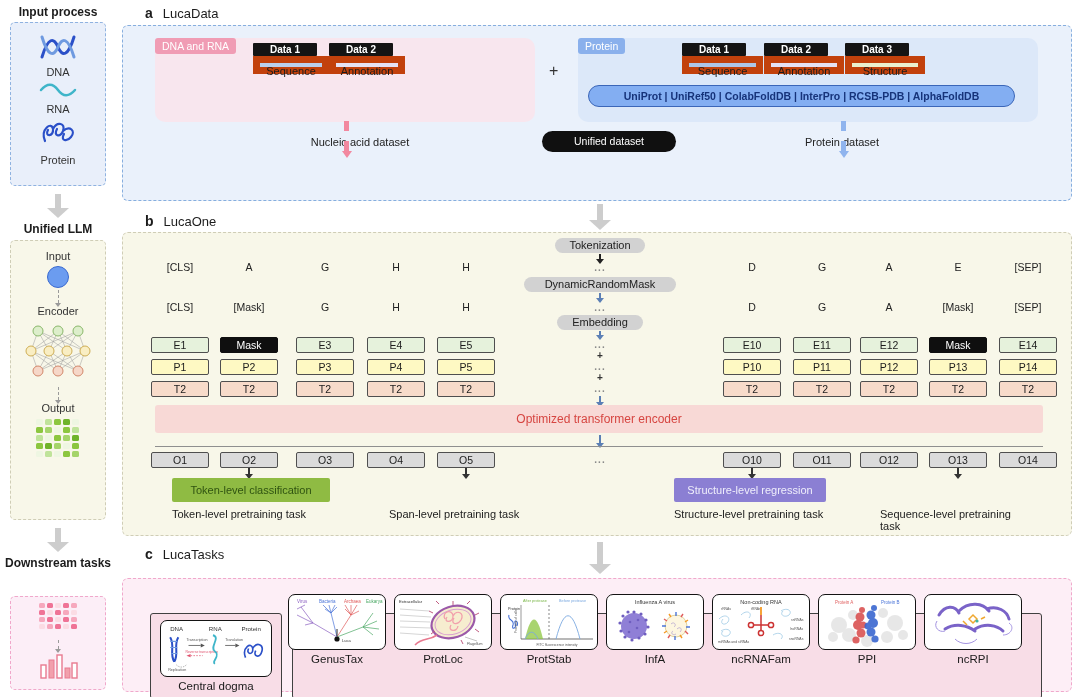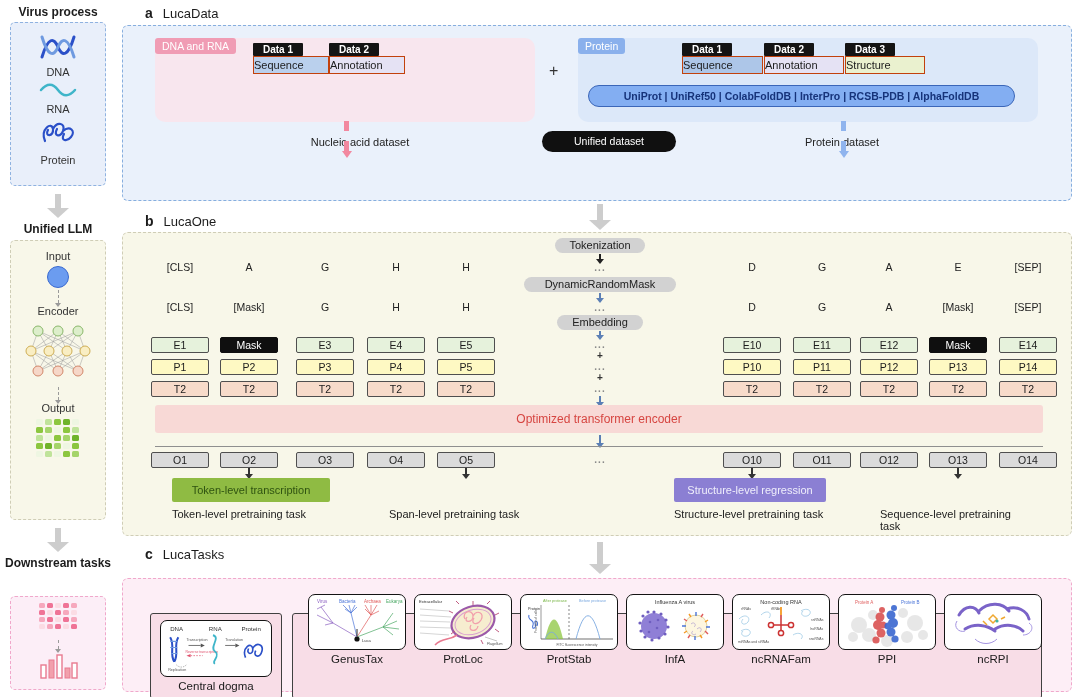--- a/index.html
+++ b/index.html
@@ -42,22 +42,22 @@
   .sidebox{position:absolute;left:10px;width:96px;border-radius:5px;text-align:center}
   .sb1{background:#e9effa;border:1.6px dashed #8fb2e0}
   .sb2{background:#f8f7e9;border:1.6px dashed #cfcdb6}
   .sb3{background:#fceef7;border:1.6px dashed #f0a8cb}
   .sidelabel{font-size:11px;color:#333;margin:1px 0 4px}
 
   
   .subbox{position:absolute;border-radius:10px}
   .tag{position:absolute;font-size:10.5px;color:#fff;padding:2px 7px;border-radius:3px;line-height:12px}
   .datatag{position:absolute;background:#141414;color:#fff;font-size:10px;font-weight:bold;
-           padding:1px 10px;line-height:11px;border-radius:1px}
-  .fieldbox{position:absolute;height:18px;border:1px solid #c2410c;font-size:11px;line-height:16px;color:#1c1c1c}
+           padding:1px 17px;line-height:11px;border-radius:1px}
+  .fieldbox{position:absolute;height:18px;border:7px solid #c2410c;font-size:11px;line-height:16px;text-align:center;color:#1c1c1c}
   .refseq{position:absolute;height:23px;background:#f189a2;border:1.2px solid #53333c;border-radius:12px;
           font-size:12px;line-height:21px;text-align:center;color:#1e1e1e}
   .dbpill{position:absolute;height:22px;background:#83aef2;border:1px solid #3b66b8;border-radius:11px;
           font-size:10.5px;font-weight:600;line-height:20px;text-align:center;color:#16337a}
   .dslabel{position:absolute;font-size:11px;color:#222;text-align:center}
   .unipill{position:absolute;height:21px;background:#101010;border-radius:11px;color:#fff;
            font-size:10.5px;line-height:21px;text-align:center}
   .bluebar{position:absolute;height:25px;background:#d8e5f8;border:1px solid #6b97d8;border-radius:4px;
            font-size:11.5px;line-height:23px;text-align:center;color:#222}
   .plus{position:absolute;font-size:16px;color:#333}
@@ -79,30 +79,30 @@
   .encbar{position:absolute;left:155px;top:405px;width:888px;height:28px;background:#f8d9d6;
           border-radius:3px;color:#d64541;font-size:12px;line-height:28px;text-align:center}
   .hline{position:absolute;left:155px;top:446px;width:888px;height:1px;background:#8f8f8f}
   .head{position:absolute;top:478px;height:24px;border-radius:2px;font-size:11px;line-height:24px;text-align:center}
   .tasklabel{position:absolute;top:508px;font-size:11px;color:#1c1c1c;text-align:left}
 
   
   .cgroup{position:absolute;top:613px;height:86px;background:#f8dde7;border:1px solid #404040;border-radius:3px}
   .card{background:#fff;border:1.6px solid #141414;border-radius:7px;overflow:hidden}
   .cardlabel{font-size:11.5px;color:#1a1a1a;text-align:center;margin-top:3px}
-  .tasks-row{position:absolute;left:300px;top:588px;width:750px;height:86px;display:flex;gap:8px;padding:6px 8px}
+  .tasks-row{position:absolute;left:280px;top:588px;width:750px;height:86px;display:flex;gap:8px;padding:6px 8px}
   .taskcol{flex:1;display:flex;flex-direction:column}
   .taskcol .card{height:56px}
 </style>
 </head>
 <body>
 
 <div id="stage">
 
-  <div class="side-title" style="top:5px">Virus process</div>
+  <div class="side-title" style="top:5px">Input process</div>
 
   <div class="sidebox sb1" style="top:22px;height:164px;padding-top:10px">
     <svg width="44" height="28" viewBox="0 0 40 28">
       <path d="M4,24 C10,4 16,4 20,14 C24,24 30,24 36,4" fill="none" stroke="#2b50c8" stroke-width="3" stroke-linecap="round"></path>
       <path d="M4,4 C10,24 16,24 20,14 C24,4 30,4 36,24" fill="none" stroke="#6f9ae0" stroke-width="3" stroke-linecap="round"></path>
     </svg>
     <div class="sidelabel">DNA</div>
     <svg width="40" height="16" viewBox="0 0 40 16">
       <path d="M3,8 C9,1 15,1 20,8 C25,15 31,15 37,8" fill="none" stroke="#3fb5c9" stroke-width="2.5" stroke-linecap="round"></path>
     </svg>
@@ -338,21 +338,21 @@
   <div class="cbox obg x11 yo">O11</div>
   <div class="cbox obg x12 yo">O12</div>
   <div class="cbox obg x13 yo">O13</div>
   <div class="cbox obg x14 yo">O14</div>
 
   <div class="varrow" style="left:248px;top:468px;height:6px;color:#333"></div>
   <div class="varrow" style="left:465px;top:468px;height:6px;color:#333"></div>
   <div class="varrow" style="left:751px;top:468px;height:6px;color:#333"></div>
   <div class="varrow" style="left:957px;top:468px;height:6px;color:#333"></div>
 
-  <div class="head" style="left:172px;width:158px;background:#8fbb43;color:#2f5311">Token-level transcription</div>
+  <div class="head" style="left:172px;width:158px;background:#8fbb43;color:#2f5311">Token-level classification</div>
   <div class="head" style="left:674px;width:152px;background:#8b7fd3;color:#efeefb">Structure-level regression</div>
 
   <div class="tasklabel" style="left:172px;width:158px">Token-level pretraining task</div>
   <div class="tasklabel" style="left:389px;width:160px">Span-level pretraining task</div>
   <div class="tasklabel" style="left:674px;width:152px">Structure-level pretraining task</div>
   <div class="tasklabel" style="left:880px;width:152px">Sequence-level pretraining task</div>
 
   <div class="blockarrow" style="left:589px;top:542px;height:32px"></div>
 
   <div class="panel-head" style="left:145px;top:546px">

